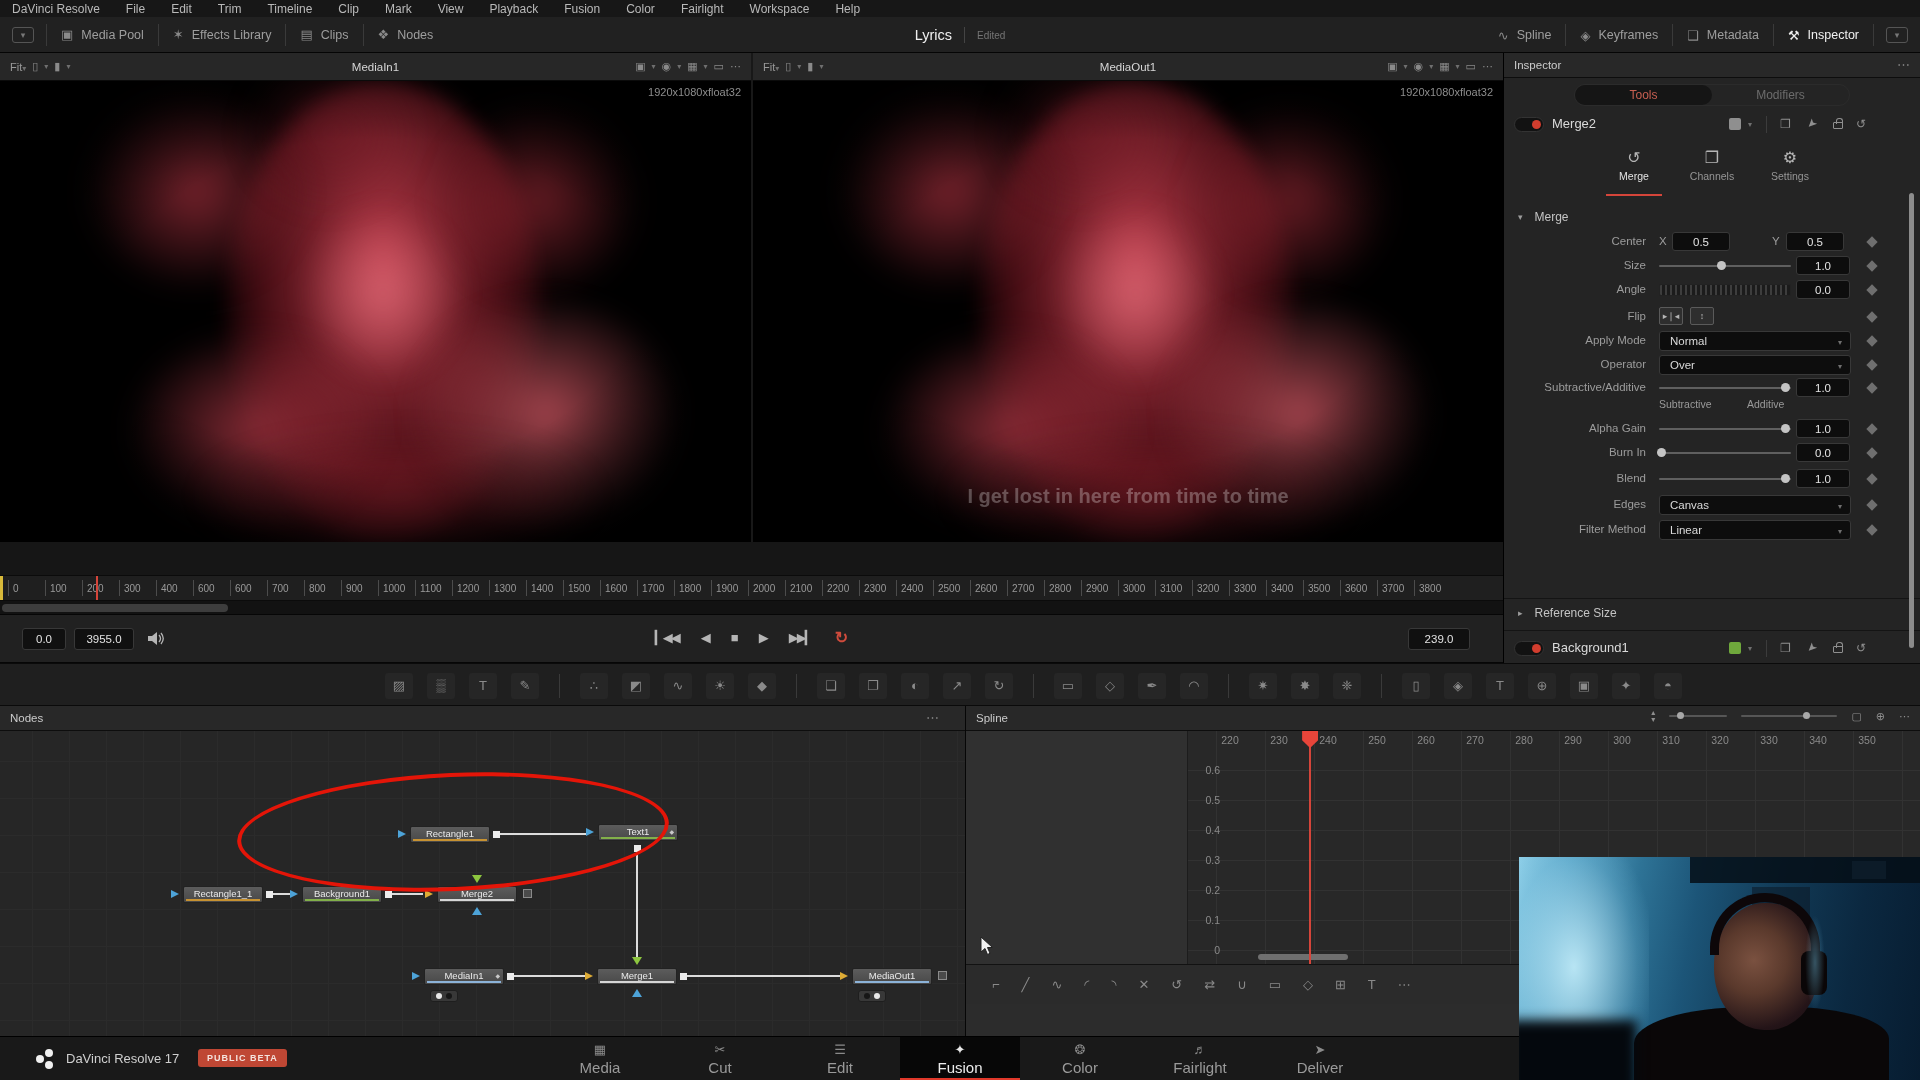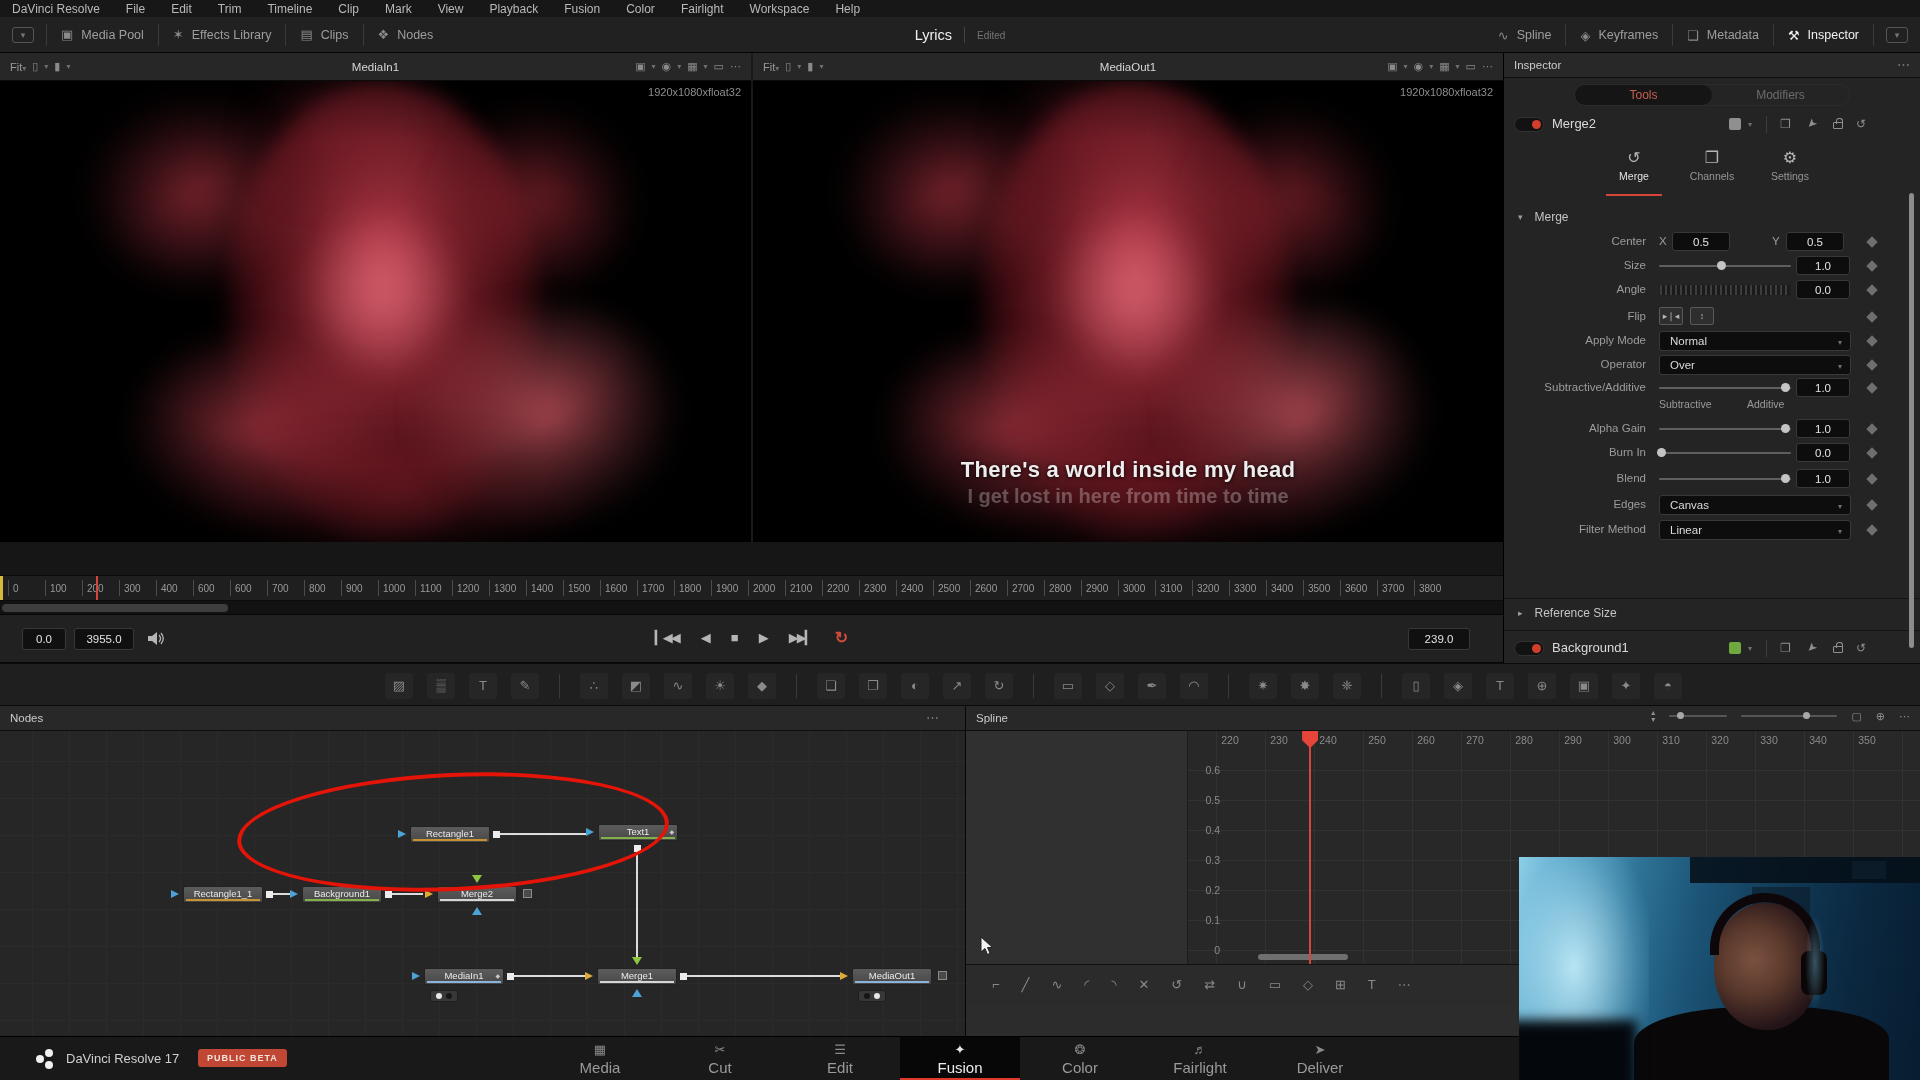--- a/index.html
+++ b/index.html
@@ -302,21 +302,20 @@
     <div class="blob b1"></div>
       <div class="blob b2"></div>
     <div class="blob b3"></div>
       <div class="blob b4"></div>
     <div class="blob b5"></div>
       <div class="blob b6"></div>
     <div class="blob b7"></div>
       <div class="blob b8"></div>
     <div class="vignette"></div>
     <div class="res-label">1920x1080xfloat32</div>
-    <div class="lyric1">There's a world inside my head</div>
     <div class="lyric2">I get lost in here from time to time</div>
   </div>
 
   <div class="abs" style="left:0;top:542px;width:1503px;height:33px;background:#161616"></div>
 
   <div id="ruler">
     <div id="ruler-startmark"></div>
 
   <div class="tick" style="left: 8px;">0</div>
       <div class="tick" style="left: 45px;">100</div>

